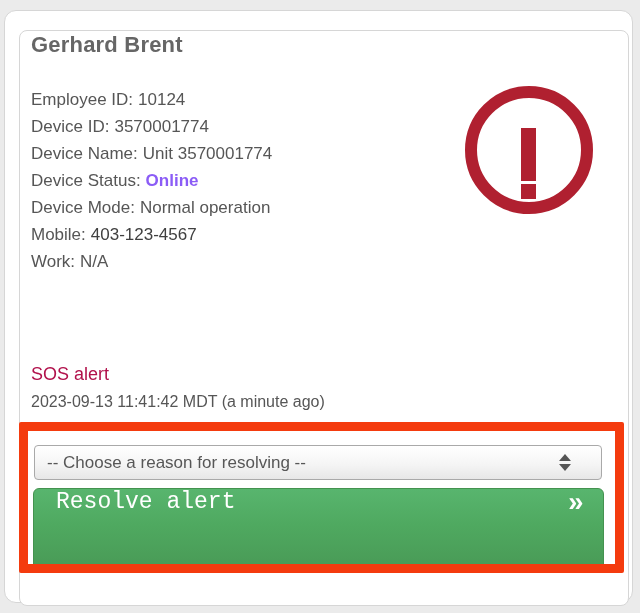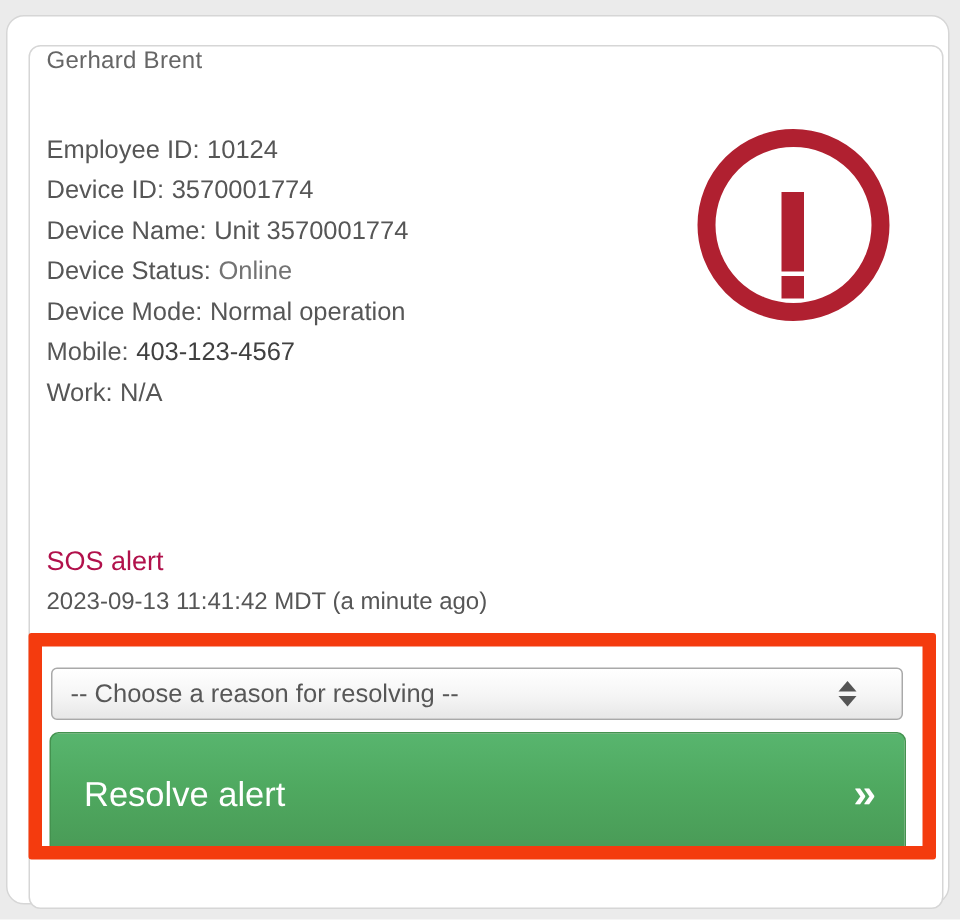--- a/index.html
+++ b/index.html
@@ -13,29 +13,29 @@
   .outer-panel {
     position: absolute; left: 4px; top: 10px; width: 629px; height: 593px;
     background: #ffffff; border: 1px solid #d6d6d6; border-radius: 12px;
   }
   .inner-card {
     position: absolute; left: 14px; top: 19px; width: 610px; height: 576px;
     background: #ffffff; border: 1px solid #d6d6d6; border-radius: 8px;
   }
   .card-title {
     position: absolute; left: 31px; top: 32px;
-    font-size: 16px; font-weight: normal; color: #666666; letter-spacing: 0.2px;
+    font-size: 22px; font-weight: bold; color: #666666; letter-spacing: 0.2px;
   }
   .info-block {
     position: absolute; left: 31px; top: 86px;
     font-size: 17px; color: #565656;
   }
   .info-row { height: 27px; line-height: 27px; white-space: nowrap; }
   .info-value { margin-left: 5px; }
-  .status-online { color: #737373; font-weight: normal; }
+  .status-online { color: #8b5cf6; font-weight: bold; }
   .phone-link { color: #404040; text-decoration: none; cursor: pointer; }
   .alert-type {
     position: absolute; left: 31px; top: 364px;
     font-size: 18px; color: #b1114b;
   }
   .alert-timestamp {
     position: absolute; left: 31px; top: 393px;
     font-size: 16px; color: #565656;
   }
   .alert-icon {
@@ -70,23 +70,24 @@
     margin-bottom: 3px;
   }
   .spinner .down {
     width: 0; height: 0; border-left: 6px solid transparent;
     border-right: 6px solid transparent; border-top: 7px solid #555;
   }
   .resolve-button {
     position: absolute; left: 33px; top: 488px; width: 571px; height: 82px;
     background: linear-gradient(180deg, #58b56e 0%, #4fa960 45%, #499a56 100%);
     border: 1px solid #44924f; border-radius: 6px;
-    display: flex; align-items: center; justify-content: space-between;
+    display: flex; align-items: flex-start; justify-content: space-between;
     padding: 0 19px 0 22px; cursor: pointer; z-index: 2;
     color: #ffffff;
+    font-family: Liberation Mono, monospace;
   }
   .resolve-button-label { font-size: 23px; }
   .resolve-button-chevrons { font-size: 27px; font-weight: bold; }
 </style>
 </head>
 <body>
 
 <div class="outer-panel">
   <div class="inner-card"></div>
 </div>

